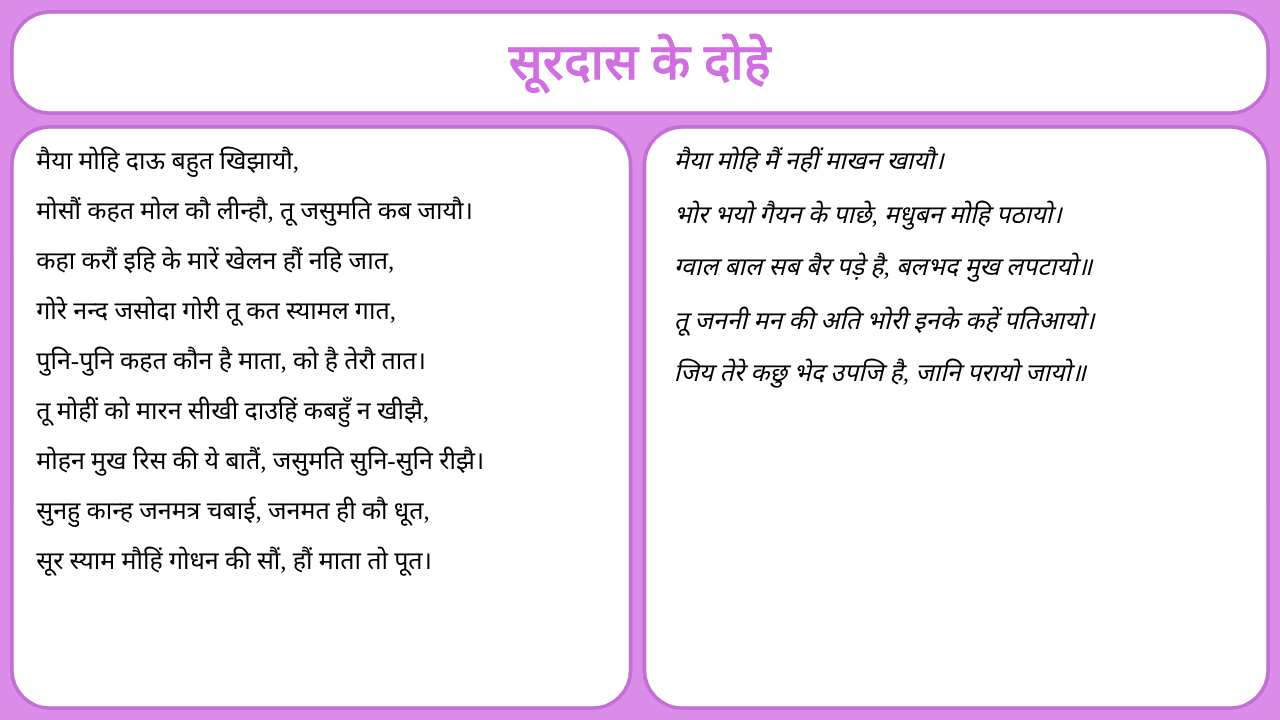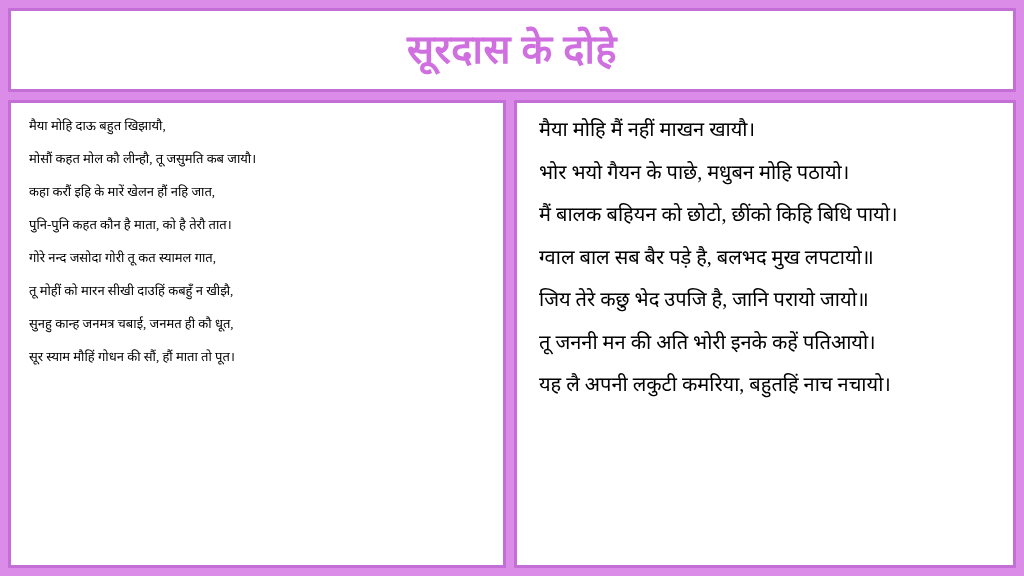--- a/index.html
+++ b/index.html
@@ -1,15 +1,15 @@
 <!DOCTYPE html>
 <html><head>
 <meta charset="utf-8">
 <style>
-  * { box-sizing: border-box; }
+  * { box-sizing: border-box; border-radius: 32px; }
   html, body {
     margin: 0;
     padding: 0;
     width: 1024px;
     height: 576px;
     background: #d98be6;
     font-family: "Liberation Sans", sans-serif;
   }
   .page {
     width: 1024px;
@@ -46,57 +46,56 @@
   }
   .col {
     background: #ffffff;
     border: 3px solid #c36fd6;
     flex: 1 1 0;
     padding: 16px 14px 10px 18px;
     overflow: hidden;
   }
   .line {
     font-family: "Liberation Serif", serif;
-    font-size: 13px;
+    font-size: 20px;
     color: #000000;
     white-space: nowrap;
     line-height: 1.0;
   }
   .col-left .line { margin-bottom: 20px; }
-  .col-right { padding-left: 22px; }
+  .col-right { padding-left: 22px; font-style: italic; }
   .col-right .line { margin-bottom: 22.5px; font-size: 20px; }
   .col-left .line:last-child,
   .col-right .line:last-child { margin-bottom: 0; }
 </style>
 </head>
 <body>
 
 <div class="page">
 
   <div class="title-bar">
     <div class="title-text">सूरदास के दोहे</div>
   </div>
 
   <div class="columns">
 
     <div class="col col-left">
       <div class="line">मैया मोहि दाऊ बहुत खिझायौ,</div>
       <div class="line">मोसौं कहत मोल कौ लीन्हौ, तू जसुमति कब जायौ।</div>
       <div class="line">कहा करौं इहि के मारें खेलन हौं नहि जात,</div>
+      <div class="line">गोरे नन्द जसोदा गोरी तू कत स्यामल गात,</div>
       <div class="line">पुनि-पुनि कहत कौन है माता, को है तेरौ तात।</div>
-      <div class="line">गोरे नन्द जसोदा गोरी तू कत स्यामल गात,</div>
       <div class="line">तू मोहीं को मारन सीखी दाउहिं कबहुँ न खीझै,</div>
+      <div class="line">मोहन मुख रिस की ये बातैं, जसुमति सुनि-सुनि रीझै।</div>
       <div class="line">सुनहु कान्ह जनमत्र चबाई, जनमत ही कौ धूत,</div>
       <div class="line">सूर स्याम मौहिं गोधन की सौं, हौं माता तो पूत।</div>
     </div>
 
     <div class="col col-right">
       <div class="line">मैया मोहि मैं नहीं माखन खायौ।</div>
       <div class="line">भोर भयो गैयन के पाछे, मधुबन मोहि पठायो।</div>
-      <div class="line">मैं बालक बहियन को छोटो, छींको किहि बिधि पायो।</div>
       <div class="line">ग्वाल बाल सब बैर पड़े है, बलभद मुख लपटायो॥</div>
+      <div class="line">तू जननी मन की अति भोरी इनके कहें पतिआयो।</div>
       <div class="line">जिय तेरे कछु भेद उपजि है, जानि परायो जायो॥</div>
-      <div class="line">तू जननी मन की अति भोरी इनके कहें पतिआयो।</div>
-      <div class="line">यह लै अपनी लकुटी कमरिया, बहुतहिं नाच नचायो।</div>
     </div>
 
   </div>
 </div>
 
 </body></html>

